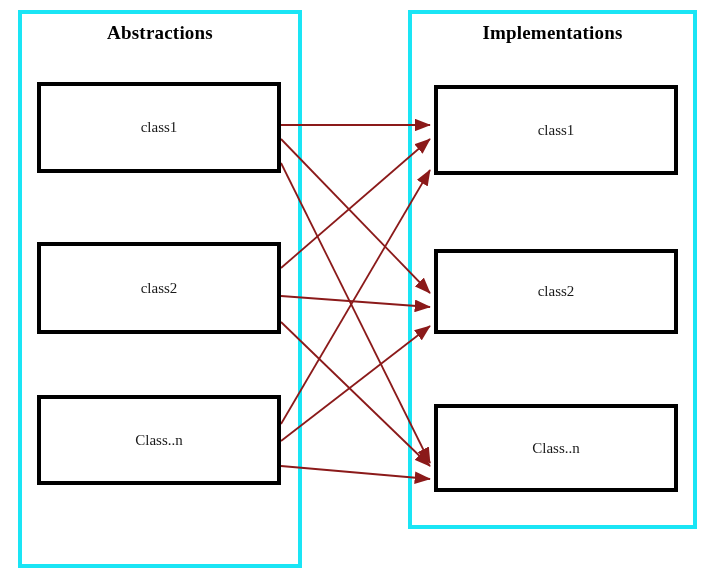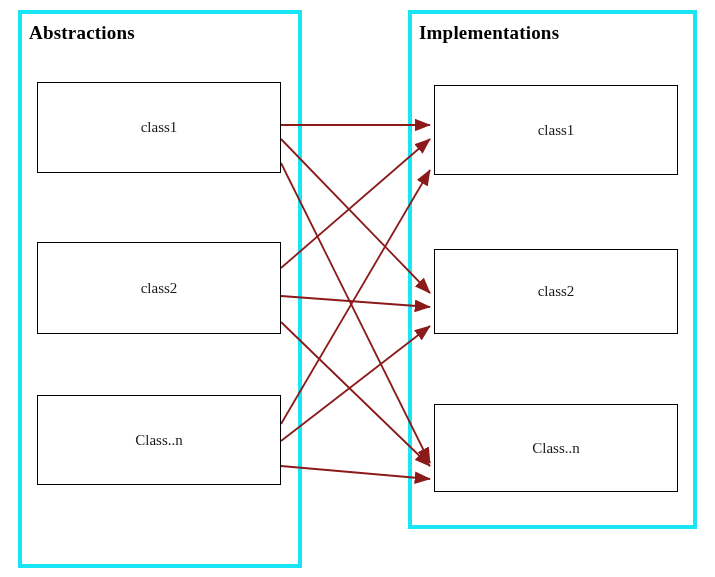--- a/index.html
+++ b/index.html
@@ -18,32 +18,32 @@
   }
   .cluster {
     position: absolute;
     box-sizing: border-box;
     border: 4px solid #1ae5f5;
     background: transparent;
   }
   .cluster-title {
     position: absolute;
     width: 100%;
+    text-align: center;
     font-family: "Liberation Serif", "DejaVu Serif", serif;
     font-weight: bold;
     font-size: 19px;
     color: #000000;
     letter-spacing: 0.2px;
     white-space: nowrap;
-    margin-left: 7px;
   }
   .node {
     position: absolute;
     box-sizing: border-box;
-    border: 1px solid #d946ef;
+    border: 4px solid #d946ef;
     background: #ffffff;
     display: flex;
     align-items: center;
     justify-content: center;
   }
   .node-label {
     font-family: "Liberation Serif", "DejaVu Serif", serif;
     font-size: 15px;
     color: #1a1a1a;
     line-height: 1;

